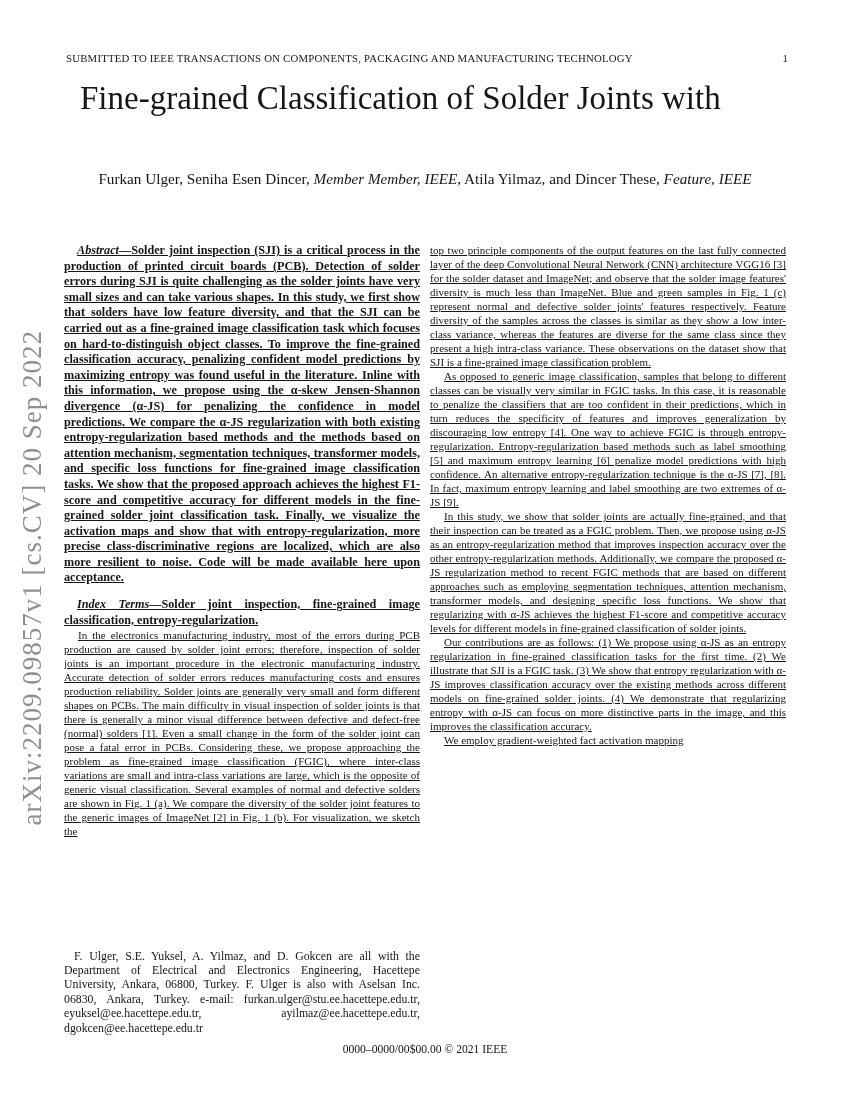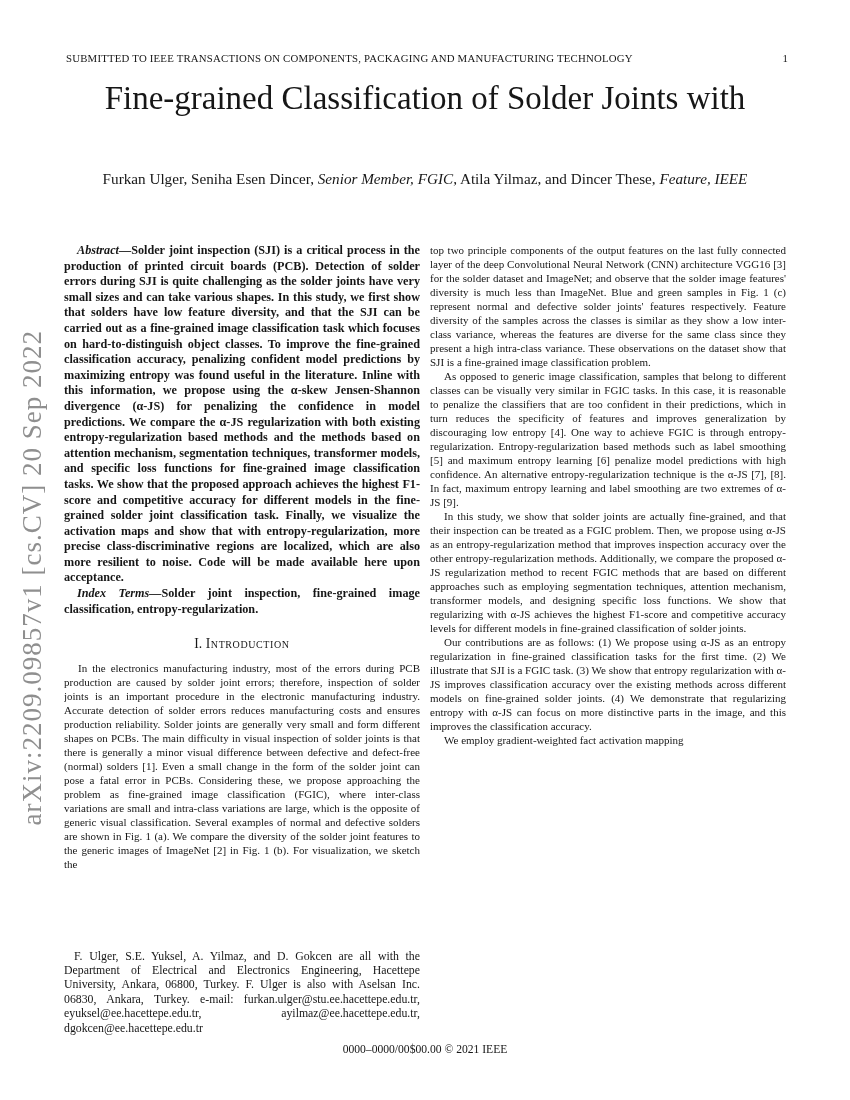--- a/index.html
+++ b/index.html
@@ -50,21 +50,21 @@
   
   .title {
     position: absolute;
     top: 76px;
     left: 80px;
     width: 690px;
     margin: 0;
     font-weight: normal;
     font-size: 33px;
     line-height: 45px;
-    text-align: center;
+    text-align: left;
   }
   .title .title-line { display: block; }
   
   .authors {
     position: absolute;
     top: 170px;
     left: 60px;
     width: 730px;
     text-align: center;
     font-size: 15.2px;
@@ -81,29 +81,29 @@
   }
   .col {
     flex: 1 1 0;
     min-width: 0;
     overflow: hidden;
   }
   .col-left {
     display: flex;
     flex-direction: column;
   }
-  p { margin: 0; }
+  p { margin: 0; text-decoration: underline; }
   .abstract, .index-terms {
     font-weight: bold;
     font-size: 12.2px;
     line-height: 15.6px;
     text-align: justify;
     text-indent: 13px;
   }
-  .index-terms { }
+  .index-terms { margin-top: 11px; }
   .ab-label, .it-label { font-style: italic; }
   .section-heading {
     margin: 19px 0 9px 0;
     text-align: center;
     font-weight: normal;
     font-size: 13.6px;
   }
   .section-heading .sc {
     font-variant: small-caps;
     letter-spacing: 0.6px;
@@ -143,30 +143,29 @@
 
   <div class="running-head">
     <span>SUBMITTED TO IEEE TRANSACTIONS ON COMPONENTS, PACKAGING AND MANUFACTURING TECHNOLOGY</span>
     <span>1</span>
   </div>
 
   <h1 class="title">
     <span class="title-line">Fine-grained Classification of Solder Joints with</span>
   </h1>
 
-  <div class="authors"><span>Furkan Ulger, Seniha Esen Dincer, </span><em>Senior Member, FGIC</em><span>, Atila Yilmaz, and Dincer These, </span><em>Feature, IEEE</em></div>
+  <div class="authors"><span>Furkan Ulger, Seniha Esen Dincer, </span><em>Member Member, IEEE</em><span>, Atila Yilmaz, and Dincer These, </span><em>Feature, IEEE</em></div>
 
   <div class="columns">
 
     <div class="col col-left">
       <p class="abstract"><span class="ab-label">Abstract—</span><span>Solder joint inspection (SJI) is a critical process in the production of printed circuit boards (PCB). Detection of solder errors during SJI is quite challenging as the solder joints have very small sizes and can take various shapes. In this study, we first show that solders have low feature diversity, and that the SJI can be carried out as a fine-grained image classification task which focuses on hard-to-distinguish object classes. To improve the fine-grained classification accuracy, penalizing confident model predictions by maximizing entropy was found useful in the literature. Inline with this information, we propose using the α-skew Jensen-Shannon divergence (α-JS) for penalizing the confidence in model predictions. We compare the α-JS regularization with both existing entropy-regularization based methods and the methods based on attention mechanism, segmentation techniques, transformer models, and specific loss functions for fine-grained image classification tasks. We show that the proposed approach achieves the highest F1-score and competitive accuracy for different models in the fine-grained solder joint classification task. Finally, we visualize the activation maps and show that with entropy-regularization, more precise class-discriminative regions are localized, which are also more resilient to noise. Code will be made available here upon acceptance.</span></p>
 
       <p class="index-terms"><span class="it-label">Index Terms—</span><span>Solder joint inspection, fine-grained image classification, entropy-regularization.</span></p>
 
-      <h2 class="section-heading"><span>I.</span> <span class="sc">Introduction</span></h2>
 
       <p class="body-par indent">In the electronics manufacturing industry, most of the errors during PCB production are caused by solder joint errors; therefore, inspection of solder joints is an important procedure in the electronic manufacturing industry. Accurate detection of solder errors reduces manufacturing costs and ensures production reliability. Solder joints are generally very small and form different shapes on PCBs. The main difficulty in visual inspection of solder joints is that there is generally a minor visual difference between defective and defect-free (normal) solders [1]. Even a small change in the form of the solder joint can pose a fatal error in PCBs. Considering these, we propose approaching the problem as fine-grained image classification (FGIC), where inter-class variations are small and intra-class variations are large, which is the opposite of generic visual classification. Several examples of normal and defective solders are shown in Fig. 1 (a). We compare the diversity of the solder joint features to the generic images of ImageNet [2] in Fig. 1 (b). For visualization, we sketch the</p>
 
       <div class="footnote">F. Ulger, S.E. Yuksel, A. Yilmaz, and D. Gokcen are all with the Department of Electrical and Electronics Engineering, Hacettepe University, Ankara, 06800, Turkey. F. Ulger is also with Aselsan Inc. 06830, Ankara, Turkey. e-mail: furkan.ulger@stu.ee.hacettepe.edu.tr, eyuksel@ee.hacettepe.edu.tr, ayilmaz@ee.hacettepe.edu.tr, dgokcen@ee.hacettepe.edu.tr</div>
     </div>
 
     <div class="col">
       <p class="body-par">top two principle components of the output features on the last fully connected layer of the deep Convolutional Neural Network (CNN) architecture VGG16 [3] for the solder dataset and ImageNet; and observe that the solder image features' diversity is much less than ImageNet. Blue and green samples in Fig. 1 (c) represent normal and defective solder joints' features respectively. Feature diversity of the samples across the classes is similar as they show a low inter-class variance, whereas the features are diverse for the same class since they present a high intra-class variance. These observations on the dataset show that SJI is a fine-grained image classification problem.</p>
       <p class="body-par indent">As opposed to generic image classification, samples that belong to different classes can be visually very similar in FGIC tasks. In this case, it is reasonable to penalize the classifiers that are too confident in their predictions, which in turn reduces the specificity of features and improves generalization by discouraging low entropy [4]. One way to achieve FGIC is through entropy-regularization. Entropy-regularization based methods such as label smoothing [5] and maximum entropy learning [6] penalize model predictions with high confidence. An alternative entropy-regularization technique is the α-JS [7], [8]. In fact, maximum entropy learning and label smoothing are two extremes of α-JS [9].</p>
       <p class="body-par indent">In this study, we show that solder joints are actually fine-grained, and that their inspection can be treated as a FGIC problem. Then, we propose using α-JS as an entropy-regularization method that improves inspection accuracy over the other entropy-regularization methods. Additionally, we compare the proposed α-JS regularization method to recent FGIC methods that are based on different approaches such as employing segmentation techniques, attention mechanism, transformer models, and designing specific loss functions. We show that regularizing with α-JS achieves the highest F1-score and competitive accuracy levels for different models in fine-grained classification of solder joints.</p>

